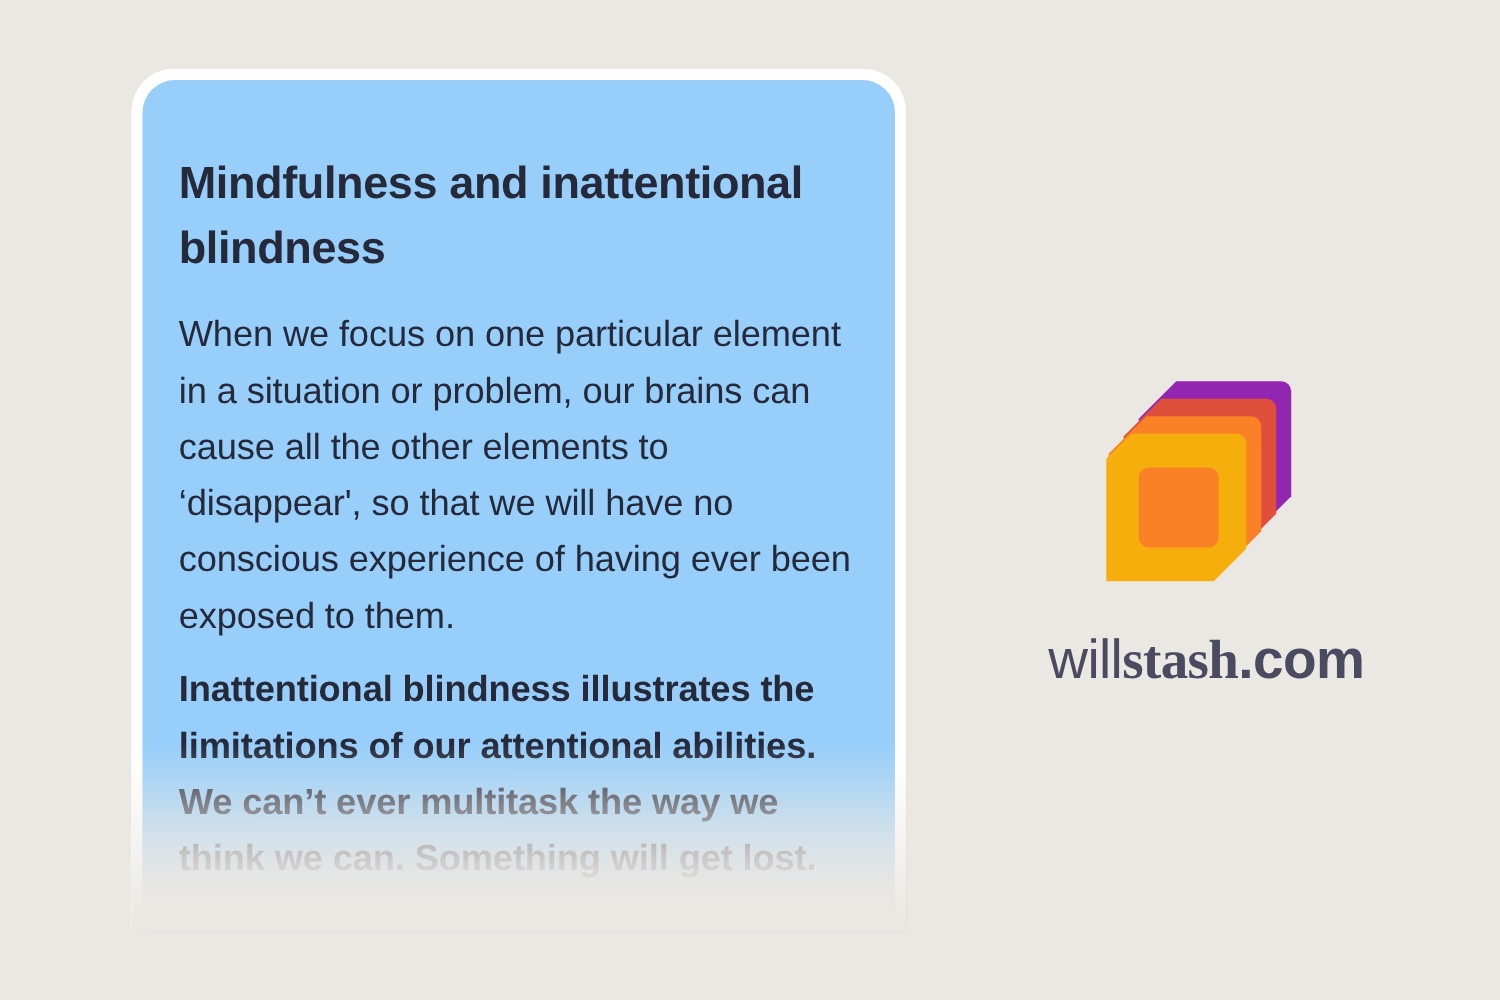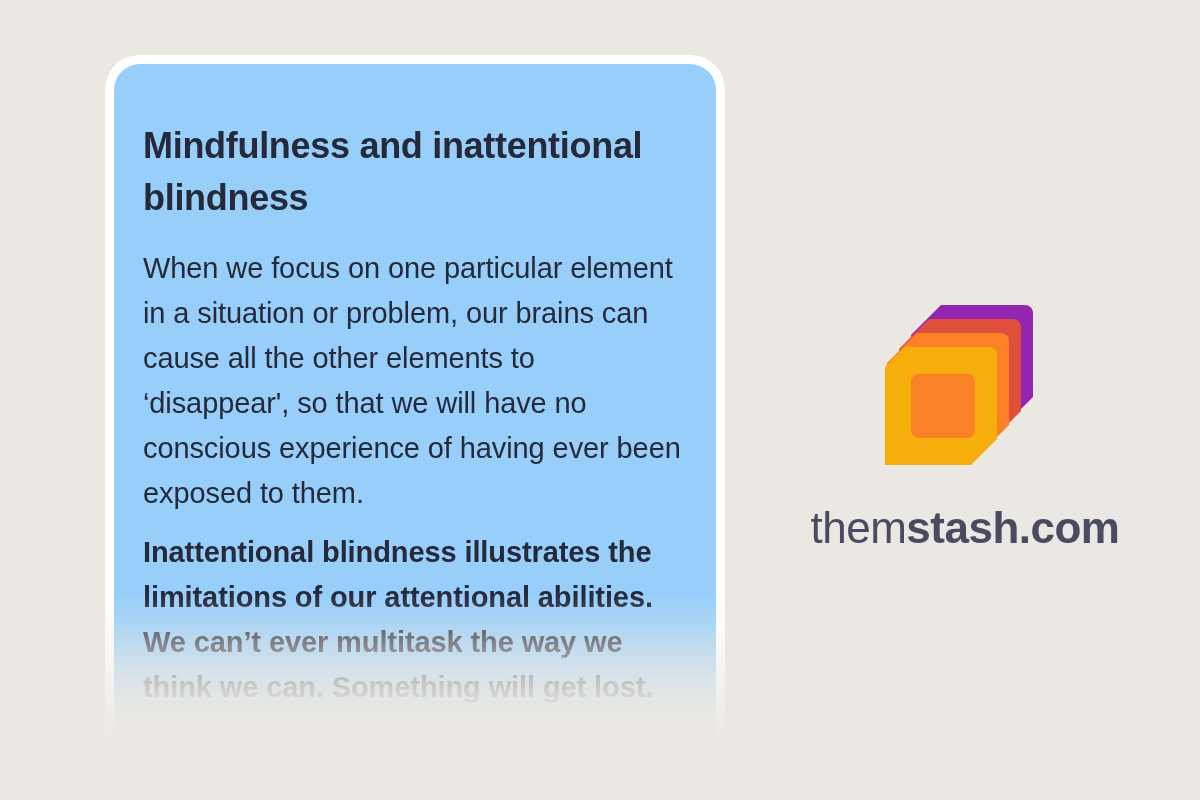--- a/index.html
+++ b/index.html
@@ -141,21 +141,21 @@
   }
 
   #brand-wordmark {
     font-size: 44px;
     line-height: 50px;
     color: #4A4B60;
     letter-spacing: -0.5px;
     white-space: nowrap;
   }
   #brand-wordmark .w-light  { font-weight: 400; }
-  #brand-wordmark .w-bold   { font-weight: 700; }
+  #brand-wordmark .w-bold   { font-weight: 700; font-family: Liberation Serif, serif; }
   #brand-wordmark .w-tld    { font-weight: 700; }
 </style>
 </head>
 <body>
 
 <div id="card-wrapper">
 
   <div id="card-shadow"></div>
 
   <div id="card-frame">
@@ -186,16 +186,16 @@
 
     <path fill="#E04E3C" d="M44 19 h84 a8 8 0 0 1 8 8 v84 l-30 30 h-84 a8 8 0 0 1 -8 -8 v-84 z"></path>
 
     <path fill="#FB8127" d="M32 33 h84 a8 8 0 0 1 8 8 v84 l-30 30 h-84 a8 8 0 0 1 -8 -8 v-84 z"></path>
 
     <path fill="#F5AE0C" fill-rule="evenodd" d="M20 47 h84 a8 8 0 0 1 8 8 v84 l-30 30 h-84 a8 8 0 0 1 -8 -8 v-84 z
              M34 74 h48 a8 8 0 0 1 8 8 v48 a8 8 0 0 1 -8 8 h-48 a8 8 0 0 1 -8 -8 v-48 a8 8 0 0 1 8 -8 z"></path>
   </svg>
 
   <div id="brand-wordmark">
-    <span class="w-light">them</span><span class="w-bold">stash</span><span class="w-tld">.com</span>
+    <span class="w-light">will</span><span class="w-bold">stash</span><span class="w-tld">.com</span>
   </div>
 
 </div>
 
 </body></html>

